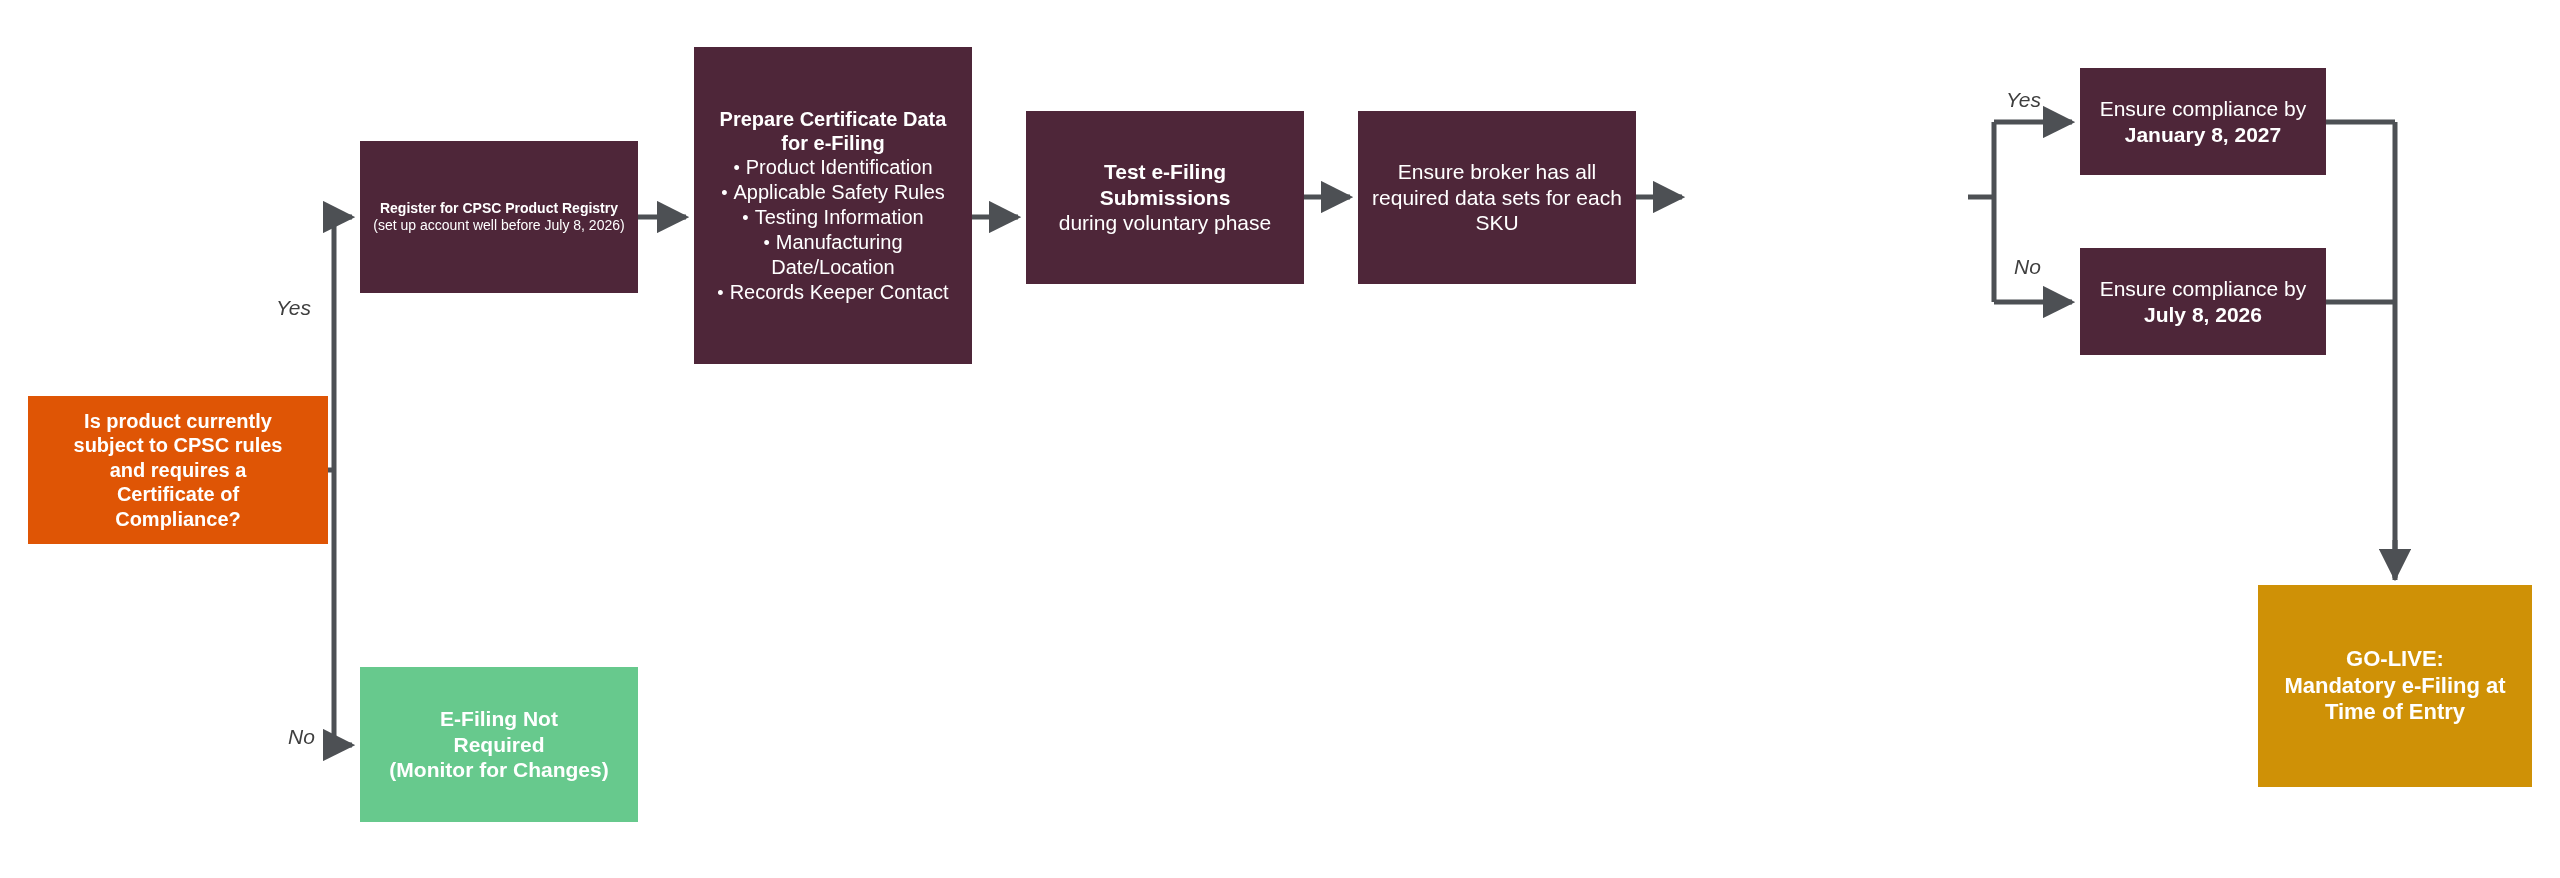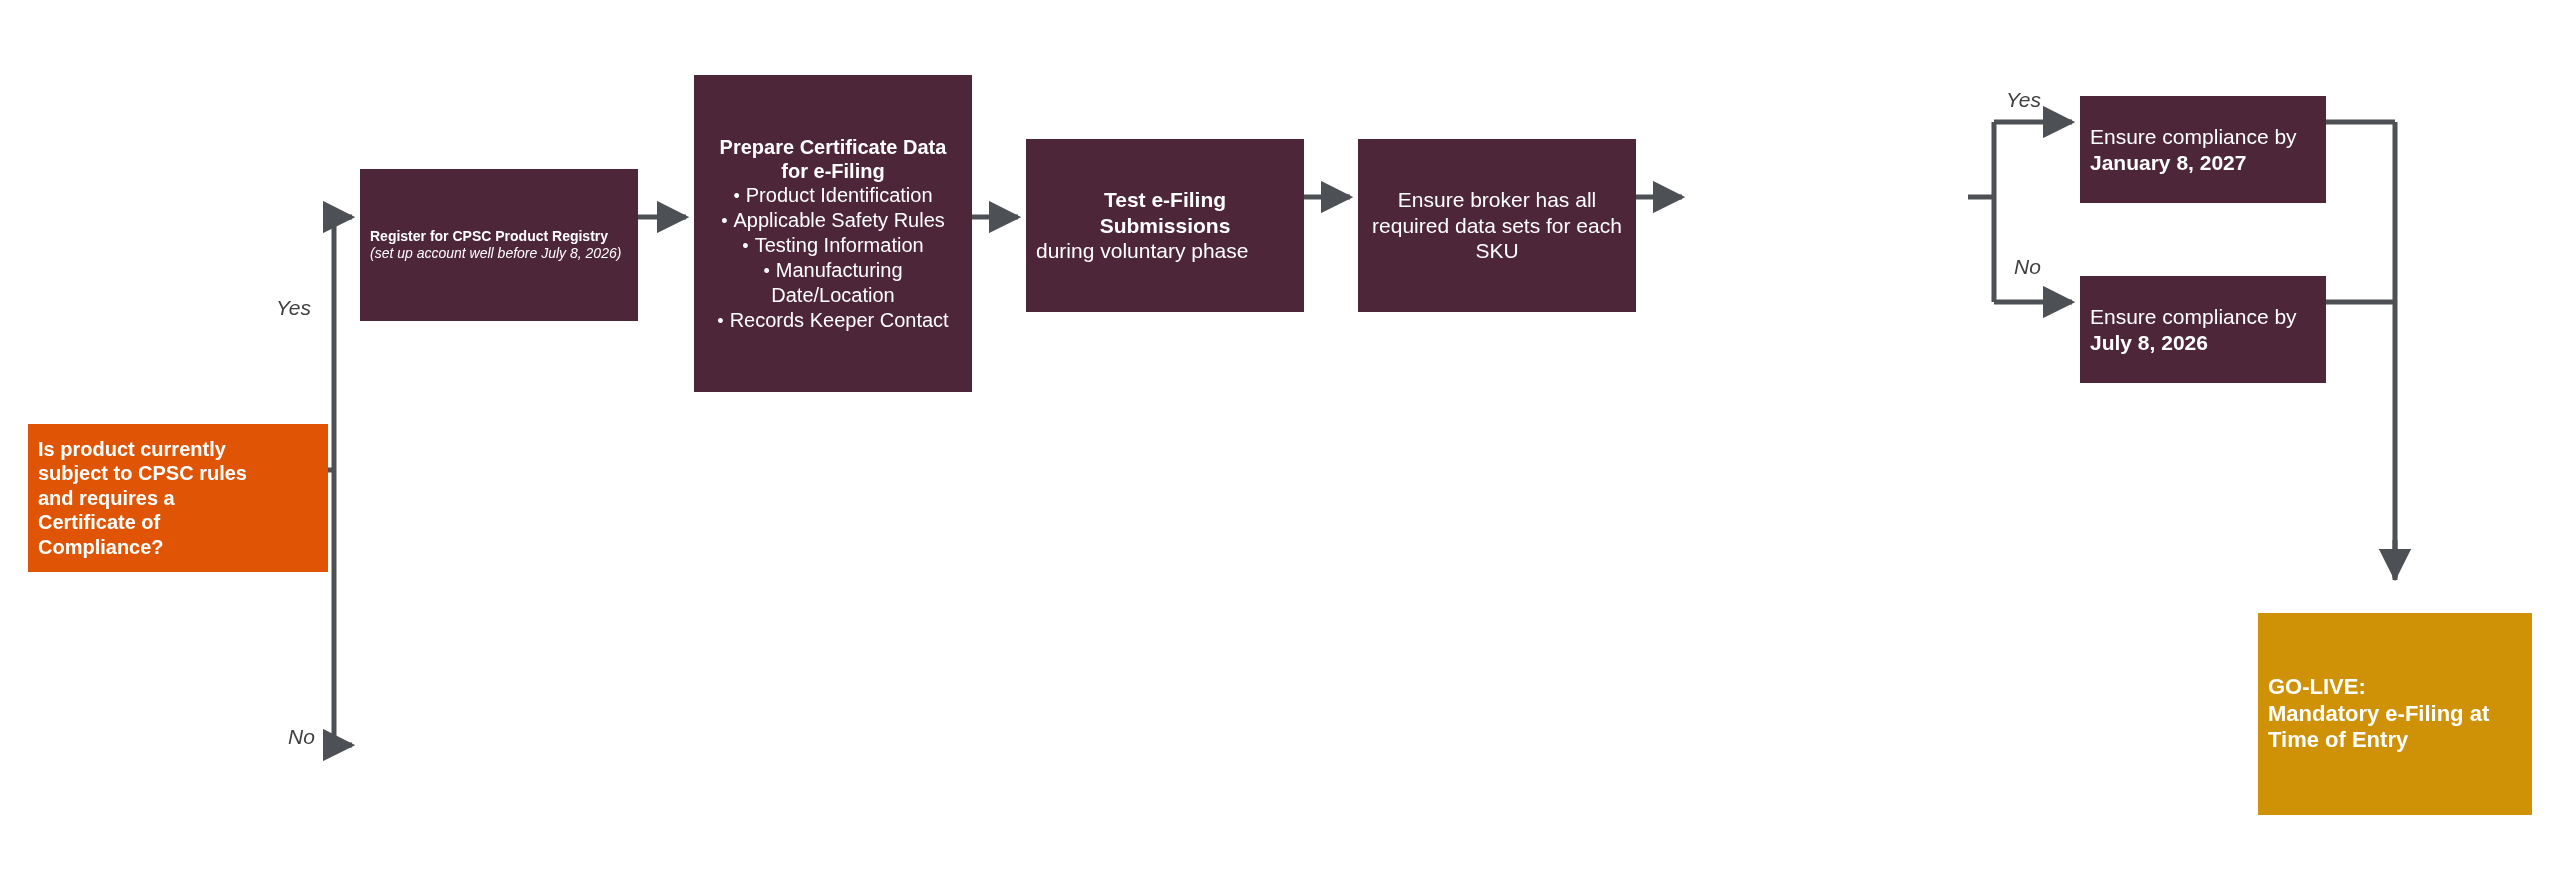--- a/index.html
+++ b/index.html
@@ -24,37 +24,35 @@
     top: 0;
     width: 2560px;
     height: 878px;
     pointer-events: none;
   }
   .node {
     position: absolute;
     box-sizing: border-box;
     display: flex;
     flex-direction: column;
-    align-items: flex-start;
+    align-items: center;
     justify-content: center;
     text-align: center;
     color: #ffffff;
     line-height: 1.22;
     padding: 6px 10px;
-    margin-top: 28px;
   }
   .node .ttl {
     font-weight: bold;
   }
   .node .sub {
     font-weight: normal;
   }
   .node .sub-i {
     font-weight: normal;
-    font-style: italic;
   }
   .bullets {
     margin: 0;
     padding: 0;
     list-style: none;
     width: 100%;
   }
   .bullets li {
     position: relative;
     text-align: center;
@@ -176,19 +174,24 @@
     <span class="sub">Ensure compliance by</span>
     <span class="ttl">July 8, 2026</span>
   </div>
 
   <div class="node" id="n-golive">
     <span class="ttl">GO-LIVE:</span>
     <span class="ttl">Mandatory e-Filing at</span>
     <span class="ttl">Time of Entry</span>
   </div>
 
+  <div class="node" id="n-nofile">
+    <span class="ttl">E-Filing Not</span>
+    <span class="ttl">Required</span>
+    <span class="ttl">(Monitor for Changes)</span>
+  </div>
 
   <div class="edge-label" id="lbl-yes-1">Yes</div>
   <div class="edge-label" id="lbl-no-1">No</div>
   <div class="edge-label" id="lbl-yes-2">Yes</div>
   <div class="edge-label" id="lbl-no-2">No</div>
 
 </div>
 
 </body></html>

